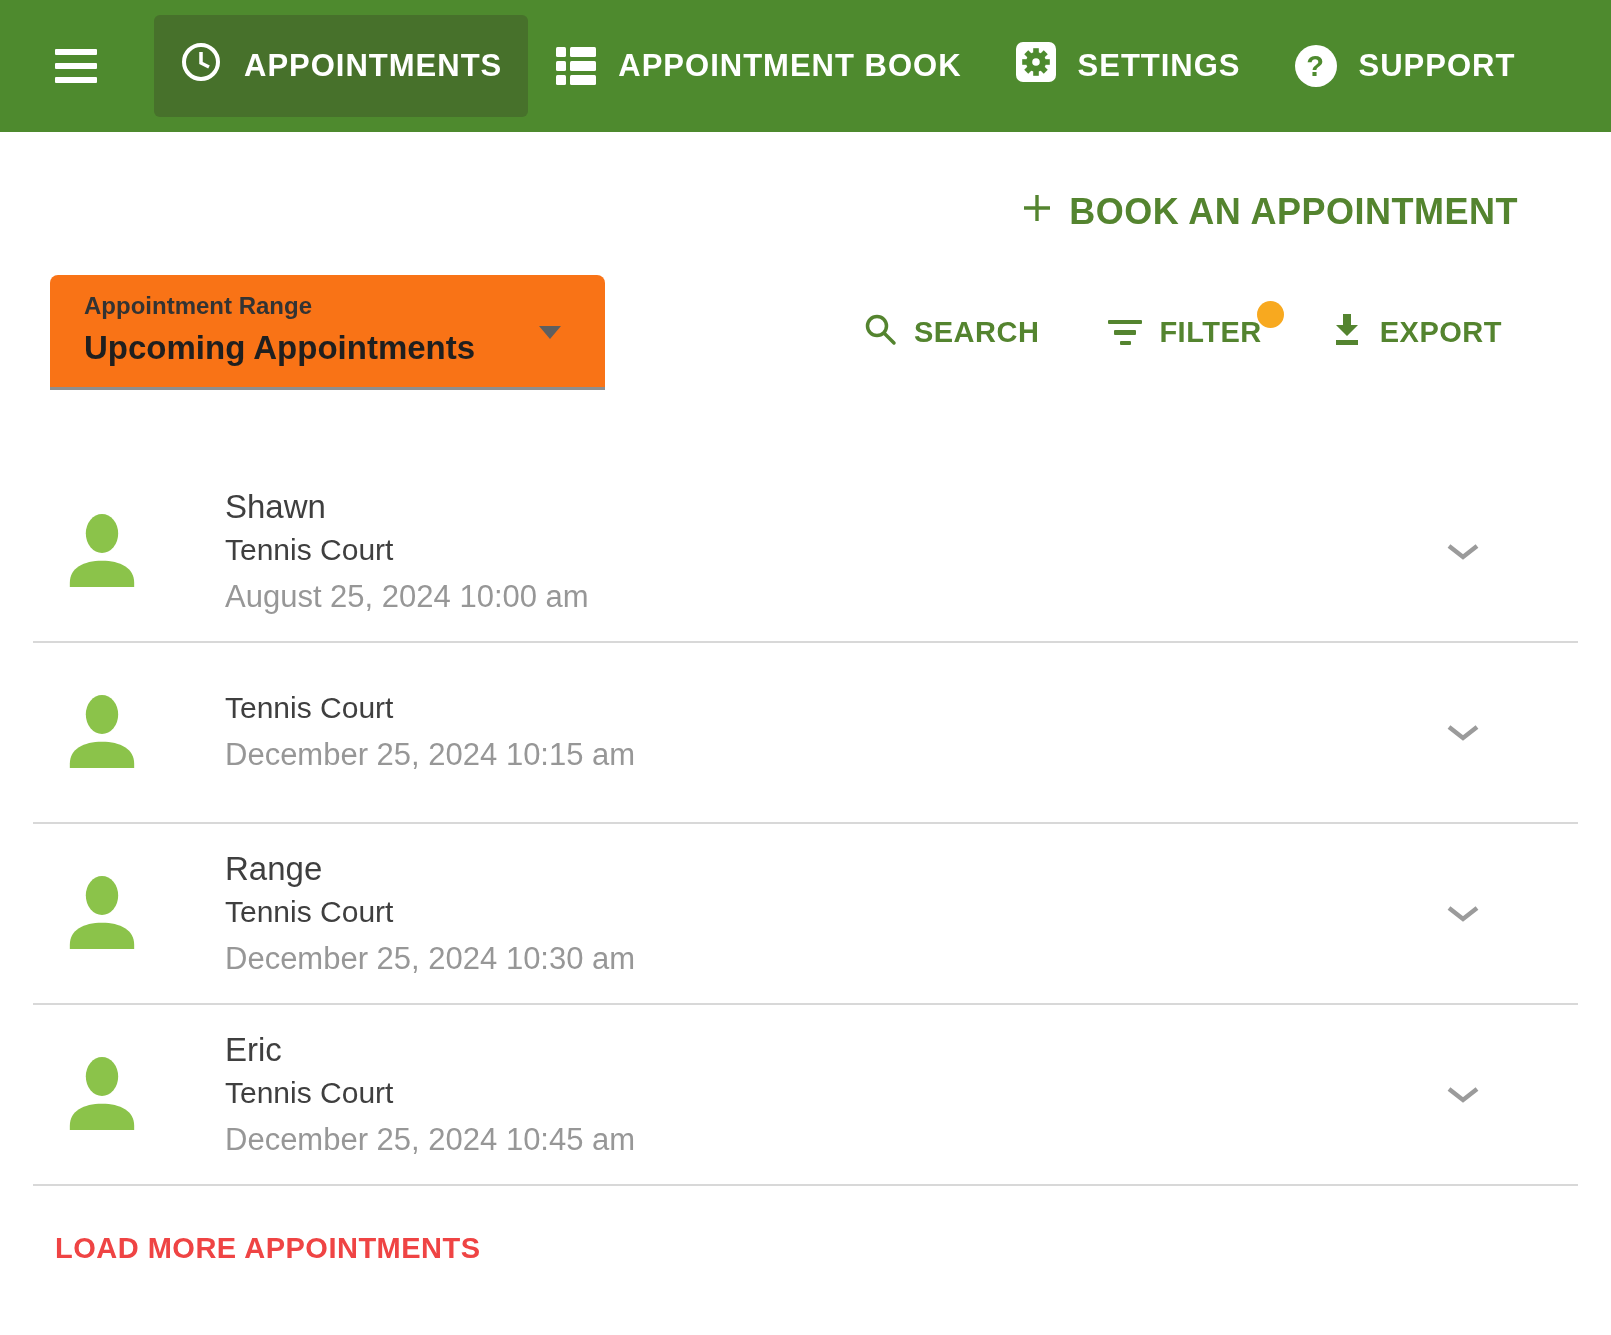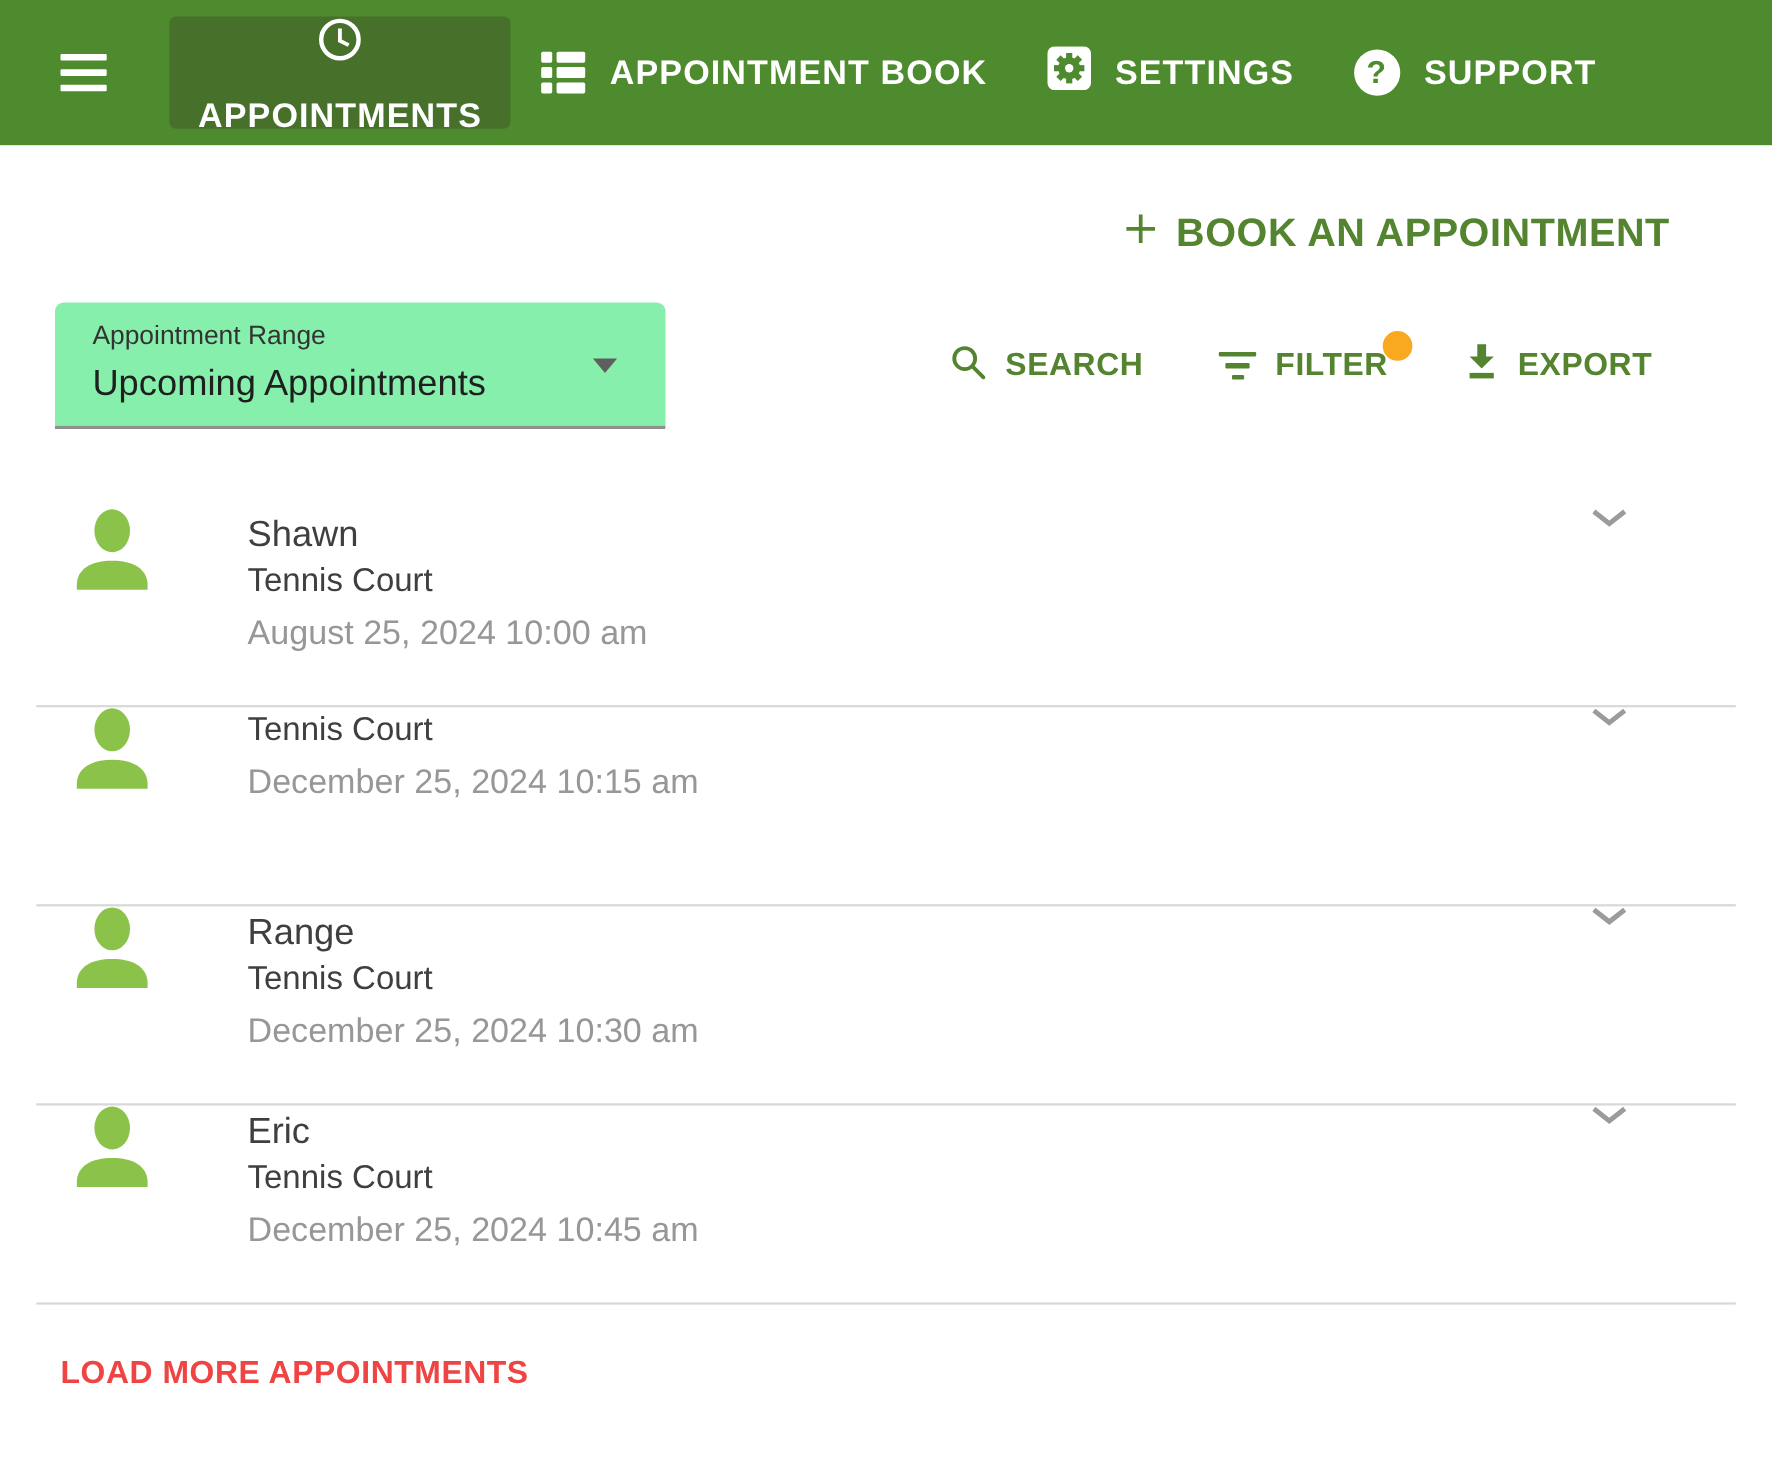--- a/index.html
+++ b/index.html
@@ -7,56 +7,56 @@
               font-family:"Liberation Sans", sans-serif; }
 
   
   .topbar { height:132px; background:#4e8a2e; display:flex; align-items:center; padding-left:55px; }
   .hamburger { width:42px; height:34px; display:flex; flex-direction:column; justify-content:space-between; cursor:pointer; margin-right:57px; }
   .hamburger span { display:block; height:6px; background:#fff; border-radius:1px; }
   .nav { display:flex; align-items:center; height:100%; }
   .nav-item { display:flex; align-items:center; gap:22px; padding:0 26px; height:102px;
               border-radius:6px; color:#fff; font-weight:bold; font-size:31px; letter-spacing:1px;
               cursor:pointer; white-space:nowrap; }
-  .nav-item.active { background:#47712b;flex-direction:column; }
+  .nav-item.active { background:#47712b; }
   .nav-item + .nav-item { margin-left:2px; }
 
   .tbl-icon { width:40px; height:38px; display:grid; grid-template-columns:10px 1fr; grid-template-rows:1fr 1fr 1fr; gap:4px; }
   .tbl-icon i { background:#fff; border-radius:1.5px; }
   .help-icon { width:42px; height:42px; border-radius:50%; background:#fff; color:#4e8a2e;
                font-weight:bold; font-size:29px; display:flex; align-items:center; justify-content:center; }
 
   
   .main { padding:0 33px; }
 
   .book-row { margin-top:60px; height:40px; display:flex; justify-content:flex-end; align-items:center; gap:16px; padding-right:60px; }
   .book-link { display:flex; align-items:center; gap:16px; color:#54842f; font-weight:bold;
                font-size:36px; letter-spacing:0.5px; cursor:pointer; }
 
   .controls-row { margin-top:43px; display:flex; justify-content:space-between; align-items:center; }
-  .range-select { width:555px; height:115px; margin-left:17px; background:#86efac;
+  .range-select { width:555px; height:115px; margin-left:17px; background:#f97316;
                   border-bottom:3px solid #8f8f8f; border-radius:8px 8px 0 0;
-                  padding:17px 0 0 34px; position:relative; cursor:pointer; }
+                  padding:17px 0 0 34px; position:relative; cursor:pointer;font-weight:bold; }
   .range-label { font-size:24px; color:#333; }
   .range-value { font-size:33px; color:#1f1f1f; margin-top:9px; }
   .range-arrow { position:absolute; right:44px; top:51px; width:0; height:0;
                  border-left:11px solid transparent; border-right:11px solid transparent;
                  border-top:13px solid #5f5f5f; }
 
   .actions { display:flex; align-items:center; gap:68px; margin-right:76px; }
   .action { display:flex; align-items:center; gap:16px; color:#54842f; font-weight:bold;
             font-size:29px; letter-spacing:0.5px; cursor:pointer; position:relative; }
   .filter-icon { display:flex; flex-direction:column; align-items:center; gap:6px; width:36px; }
   .filter-icon i { height:4.5px; background:#54842f; border-radius:1px; display:block; }
   .filter-icon i:nth-child(1){ width:34px; } .filter-icon i:nth-child(2){ width:22px; } .filter-icon i:nth-child(3){ width:11px; }
   .badge-dot { position:absolute; top:-15px; right:-22px; width:27px; height:27px; border-radius:50%; background:#f8a91f; }
 
   
   .appt-list { margin-top:72px; }
-  .appt-row { height:181px; border-bottom:2px solid #d8d8d8; display:flex; }
+  .appt-row { height:181px; border-bottom:2px solid #d8d8d8; display:flex; align-items:center; }
   .avatar { margin-left:30px; width:78px; height:78px; flex:none; }
   .appt-text { margin-left:84px; }
   .appt-name { font-size:33px; color:#3f3f3f; line-height:45px; }
   .appt-service { font-size:30px; color:#3f3f3f; line-height:42px; }
   .appt-datetime { font-size:31px; color:#979797; line-height:46px; margin-top:3px; }
   .row-chevron { margin-left:auto; margin-right:98px; cursor:pointer; display:flex; }
 
   .load-more { padding:46px 0 0 22px; font-weight:bold; font-size:29px; color:#ef4444;
                letter-spacing:0.5px; cursor:pointer; }
 </style>

